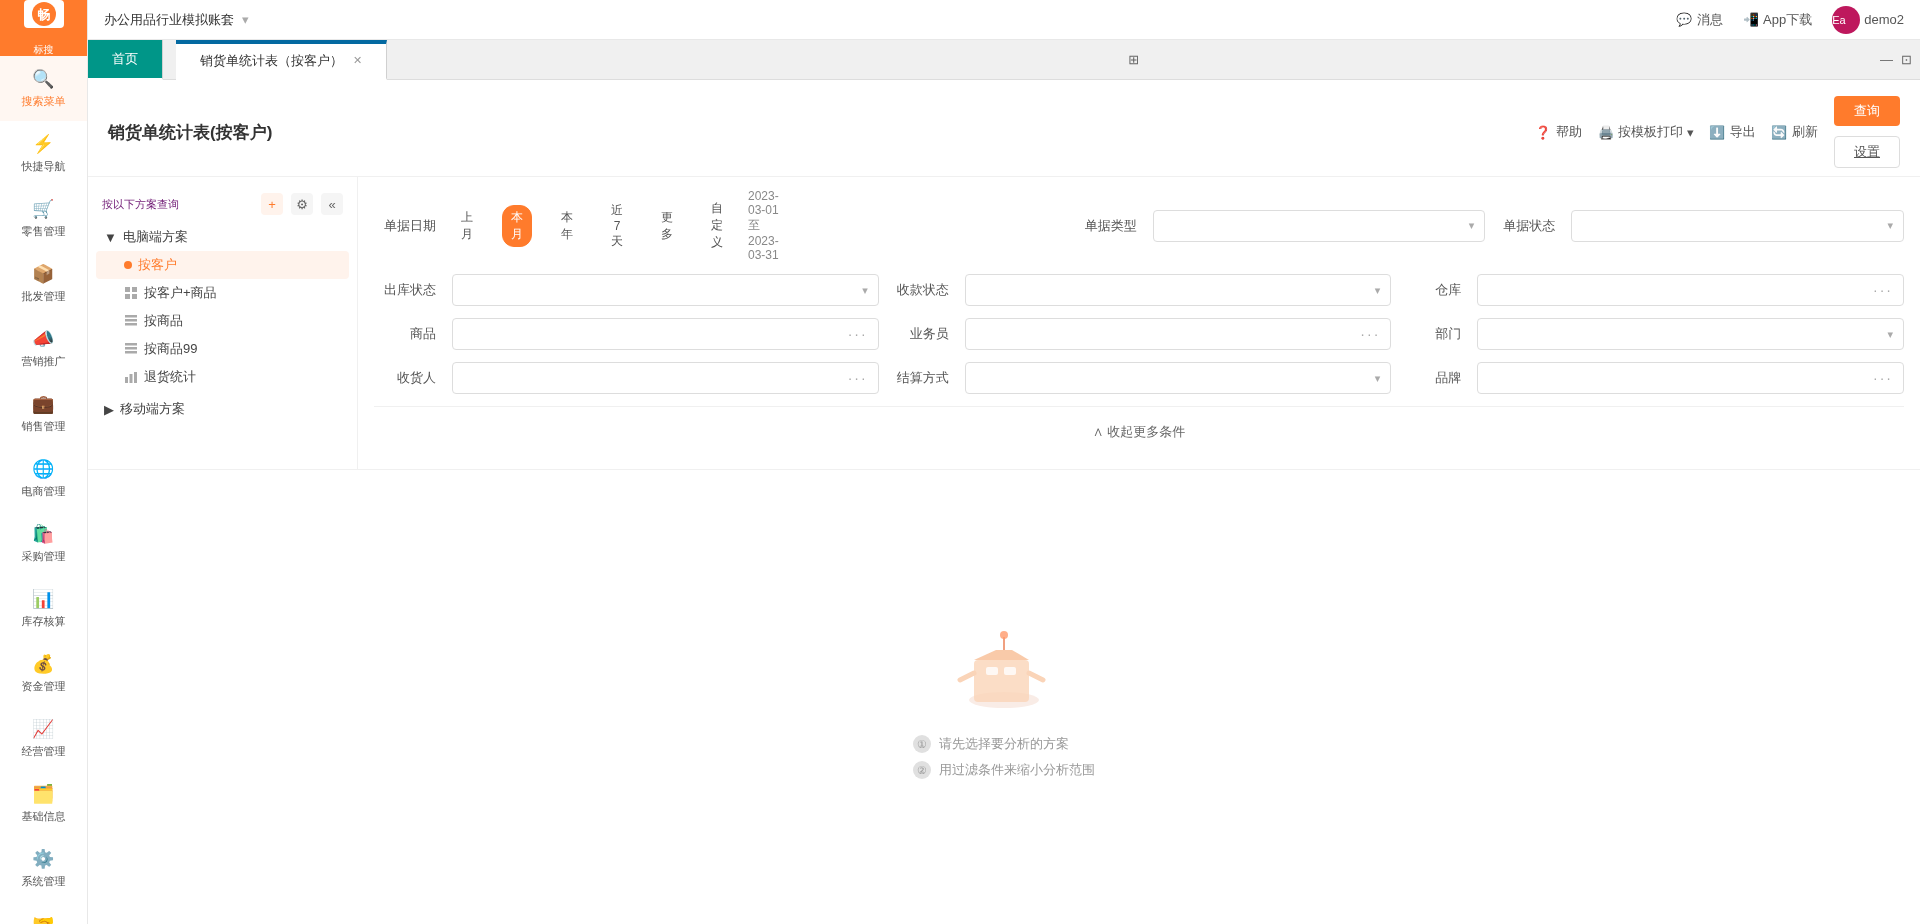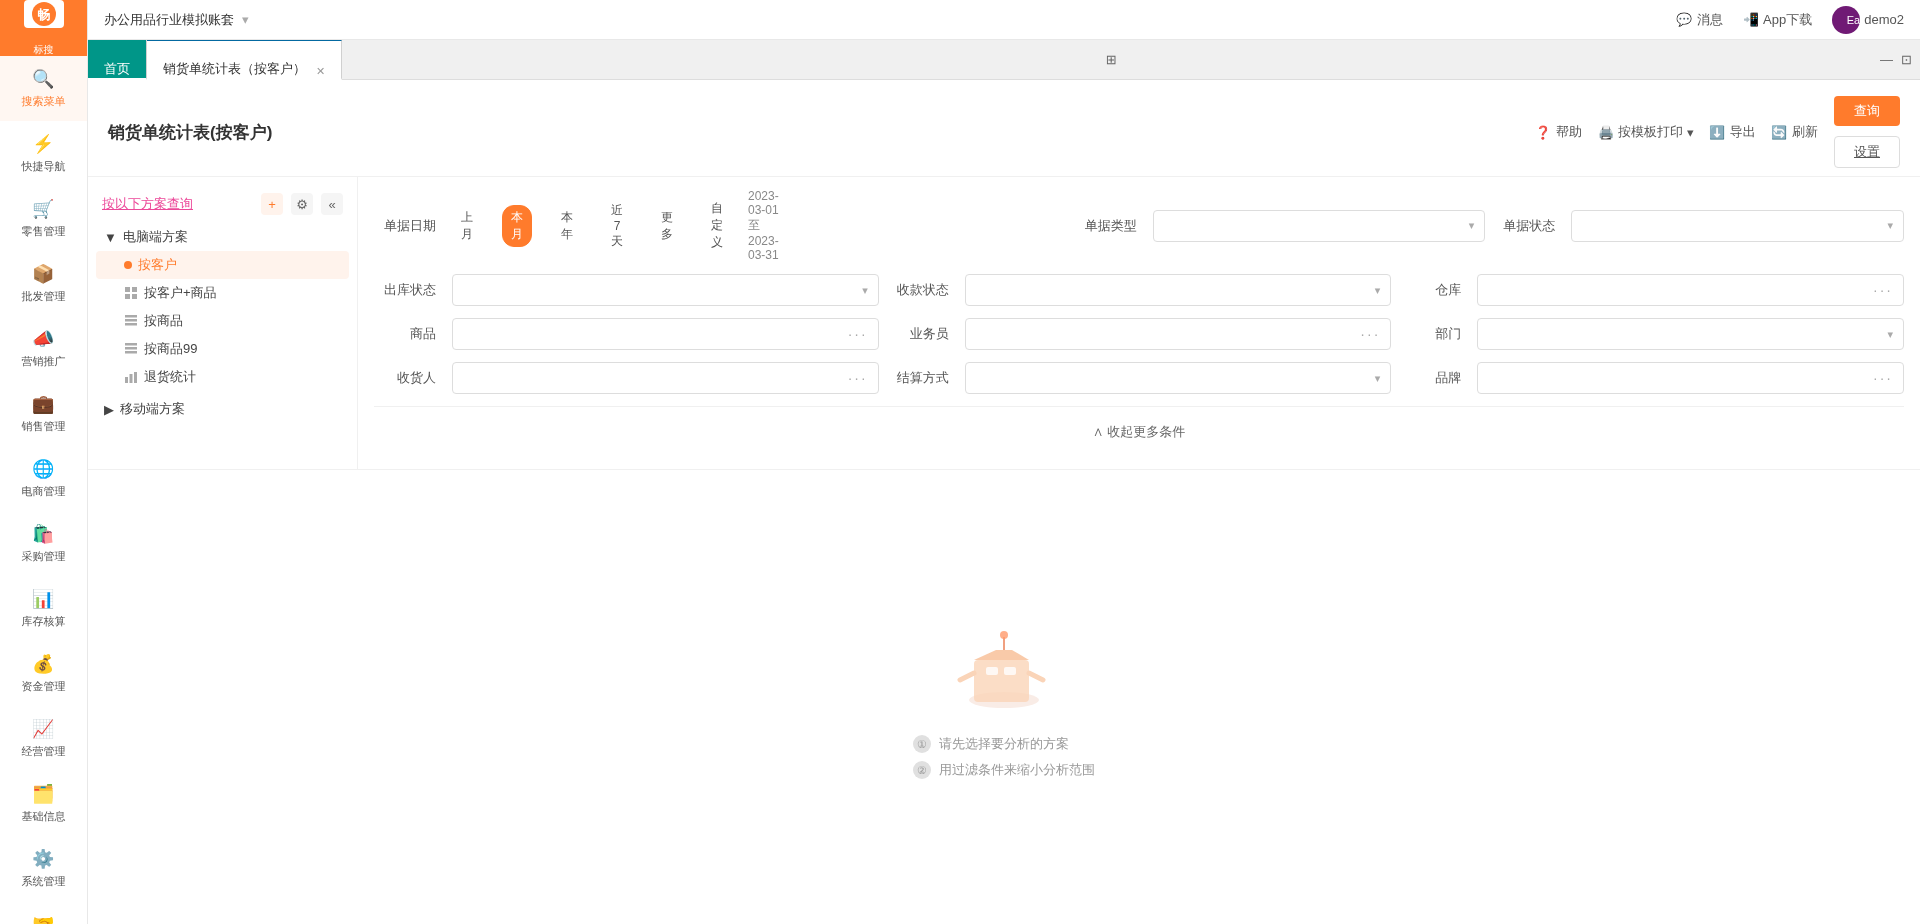--- a/index.html
+++ b/index.html
@@ -20,45 +20,45 @@
     
     .main-area { flex: 1; display: flex; flex-direction: column; overflow: hidden; }
 
     
     .topbar { height: 40px; background: #fff; display: flex; align-items: center; justify-content: space-between; padding: 0 16px; border-bottom: 1px solid #e8e8e8; flex-shrink: 0; }
     .topbar-left { display: flex; align-items: center; gap: 8px; color: #555; font-size: 13px; }
     .topbar-title { color: #333; }
     .topbar-arrow { color: #aaa; }
     .topbar-right { display: flex; align-items: center; gap: 20px; }
     .topbar-btn { display: flex; align-items: center; gap: 4px; color: #555; cursor: pointer; font-size: 13px; }
-    .user-avatar { width: 28px; height: 28px; border-radius: 50%; background: #701a75; display: flex; align-items: center; justify-content: flex-end; color: #fff; font-size: 11px; }
+    .user-avatar { width: 28px; height: 28px; border-radius: 50%; background: #be185d; display: flex; align-items: center; justify-content: flex-start; color: #fff; font-size: 11px; }
 
     
     .tabbar { height: 40px; background: #f0f0f0; display: flex; align-items: center; padding: 0; flex-shrink: 0; border-bottom: 1px solid #ddd; }
-    .tab { height: 40px; display: flex; align-items: flex-end; padding: 0 16px; cursor: pointer; font-size: 13px; color: #555; gap: 6px; position: relative; background: #e0e0e0; border-right: 1px solid #d0d0d0; }
+    .tab { height: 40px; display: flex; align-items: center; padding: 0 24px; cursor: pointer; font-size: 13px; color: #555; gap: 6px; position: relative; background: #e0e0e0; border-right: 1px solid #d0d0d0; }
     .tab.active { background: #fff; color: #333; border-bottom: 2px solid #fff; }
     .tab-home { background: #009688; color: #fff; }
     .tab-home.active { background: #009688; color: #fff; }
     .tab-close { font-size: 11px; color: #999; margin-left: 4px; }
     .tab-expand { margin-left: auto; padding: 0 12px; color: #666; cursor: pointer; }
 
     
     .page-content { flex: 1; overflow-y: auto; background: #fff; display: flex; flex-direction: column; }
     .page-header { padding: 16px 20px 8px; display: flex; align-items: center; justify-content: space-between; border-bottom: 1px solid #f0f0f0; }
     .page-title { font-size: 17px; font-weight: 600; color: #333; }
     .page-actions { display: flex; align-items: center; gap: 16px; }
     .page-action-btn { display: flex; align-items: center; gap: 4px; color: #555; cursor: pointer; font-size: 13px; }
     .query-btn { background: #ff7b2c; color: #fff; border: none; padding: 6px 20px; border-radius: 4px; cursor: pointer; font-size: 13px; }
     .settings-btn { border: 1px solid #ddd; background: #fff; color: #555; padding: 6px 16px; border-radius: 4px; cursor: pointer; font-size: 13px; text-decoration: underline; }
 
     
     .filter-area { display: flex; padding: 0; background: #fff; }
     .filter-sidebar { width: 270px; border-right: 1px solid #f0f0f0; padding: 10px 0; flex-shrink: 0; }
     .filter-sidebar-header { display: flex; align-items: center; justify-content: space-between; padding: 6px 14px 8px; }
-    .filter-sidebar-title { font-size: 13px; color: #ec4899; text-decoration: underline; }
+    .filter-sidebar-title { font-size: 11px; color: #701a75; }
     .filter-sidebar-icons { display: flex; gap: 8px; }
     .filter-sidebar-icon { width: 22px; height: 22px; border-radius: 4px; display: flex; align-items: center; justify-content: center; cursor: pointer; background: #f5f5f5; color: #666; font-size: 13px; }
     .filter-sidebar-icon.orange { background: #fff3ec; color: #ff7b2c; }
     .filter-tree { padding: 0 8px; }
     .tree-group { margin-bottom: 4px; }
     .tree-group-label { display: flex; align-items: center; gap: 6px; padding: 5px 8px; color: #444; font-size: 13px; cursor: pointer; }
     .tree-item { display: flex; align-items: center; gap: 6px; padding: 5px 8px 5px 28px; color: #444; font-size: 13px; cursor: pointer; border-radius: 4px; }
     .tree-item.active { background: #fff3ec; color: #ff7b2c; }
     .tree-item.active .tree-dot { background: #ff7b2c; }
     .tree-dot { width: 8px; height: 8px; border-radius: 50%; background: #ff7b2c; flex-shrink: 0; }
@@ -181,21 +181,21 @@
         </div>
         <span>demo2</span>
       </div>
     </div>
   </div>
 
   <div class="tabbar">
     <div class="tab tab-home active">
       <span>首页</span>
     </div>
-    <div class="tab active" style="background:#fff; border-top: 1px solid #0369a1;">
+    <div class="tab active" style="background:#fff; border-top: 4px solid #0369a1; margin-left: 13px;">
       <span>销货单统计表（按客户）</span>
       <span class="tab-close">✕</span>
     </div>
     <div class="tab-expand">
       <span>⊞</span>
     </div>
     <div style="margin-left:auto; display:flex; gap:8px; padding-right:8px;">
       <span style="cursor:pointer; color:#666;">—</span>
       <span style="cursor:pointer; color:#666;">⊡</span>
     </div>

